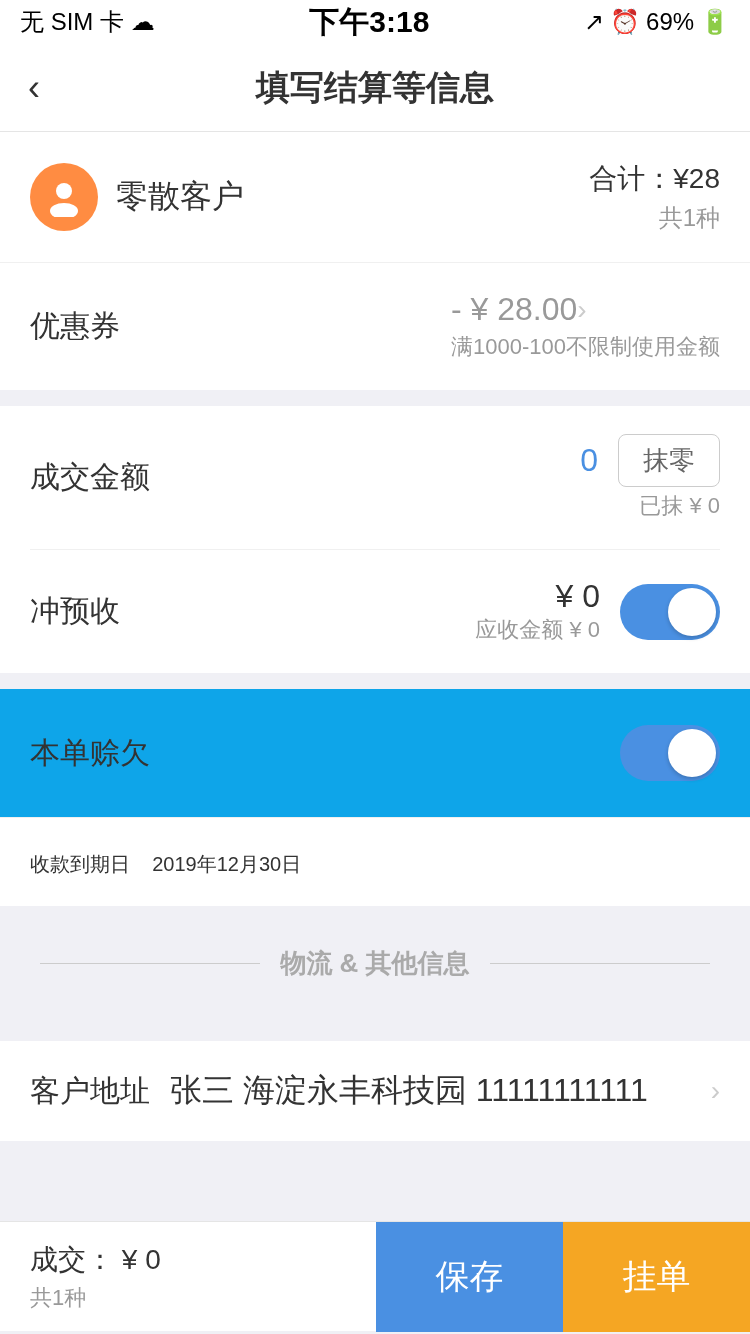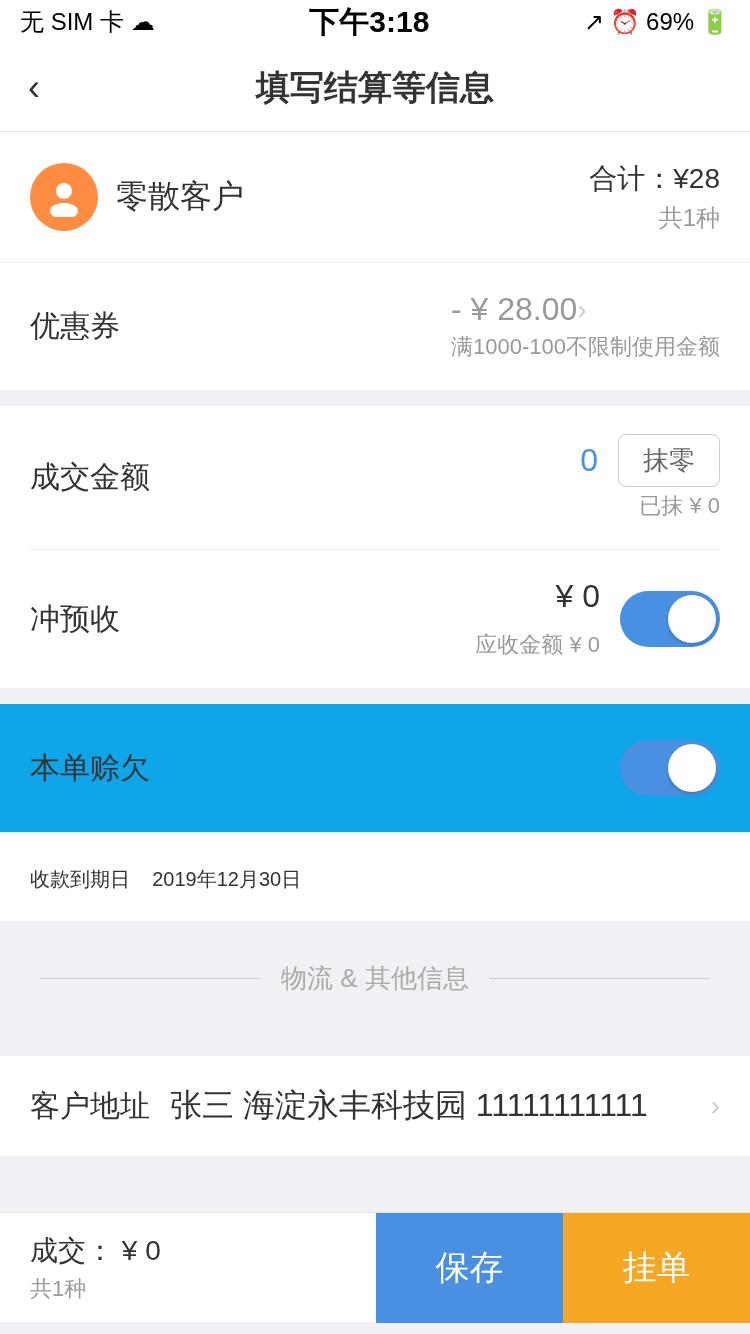--- a/index.html
+++ b/index.html
@@ -129,21 +129,21 @@
       cursor: pointer;
     }
 
     
     .prepay-right {
       display: flex;
       flex-direction: column;
       align-items: flex-end;
     }
     .prepay-amount { font-size: 32px; color: #333; }
-    .prepay-sub { font-size: 22px; color: #999; margin-top: 15px; }
+    .prepay-sub { font-size: 22px; color: #999; margin-top: 0; }
 
     
     .toggle {
       width: 100px;
       height: 56px;
       background: #4a90e2;
       border-radius: 28px;
       position: relative;
       cursor: pointer;
       flex-shrink: 0;
@@ -187,20 +187,21 @@
       display: flex;
       align-items: center;
       justify-content: center;
     }
     .logistics-divider {
       display: flex;
       align-items: center;
       gap: 20px;
       width: 100%;
       padding: 0 40px;
+      font-weight: bold;
     }
     .divider-line { flex: 1; height: 1px; background: #ccc; }
     .logistics-label { font-size: 26px; color: #aaa; white-space: nowrap; }
 
     
     .address-section {
       background: #fff;
       margin-bottom: 16px;
       margin-top: 36px;
     }
@@ -216,21 +217,21 @@
     
     .empty-area {
       flex: 1;
       background: #f0f0f5;
       min-height: 200px;
     }
 
     
     .bottom-bar {
       position: fixed;
-      bottom: 12px;
+      bottom: 3px;
       left: 0;
       width: 750px;
       height: 110px;
       background: #fff;
       display: flex;
       align-items: center;
       border-top: 1px solid #e5e5e5;
     }
     .bottom-summary {
       flex: 1;

